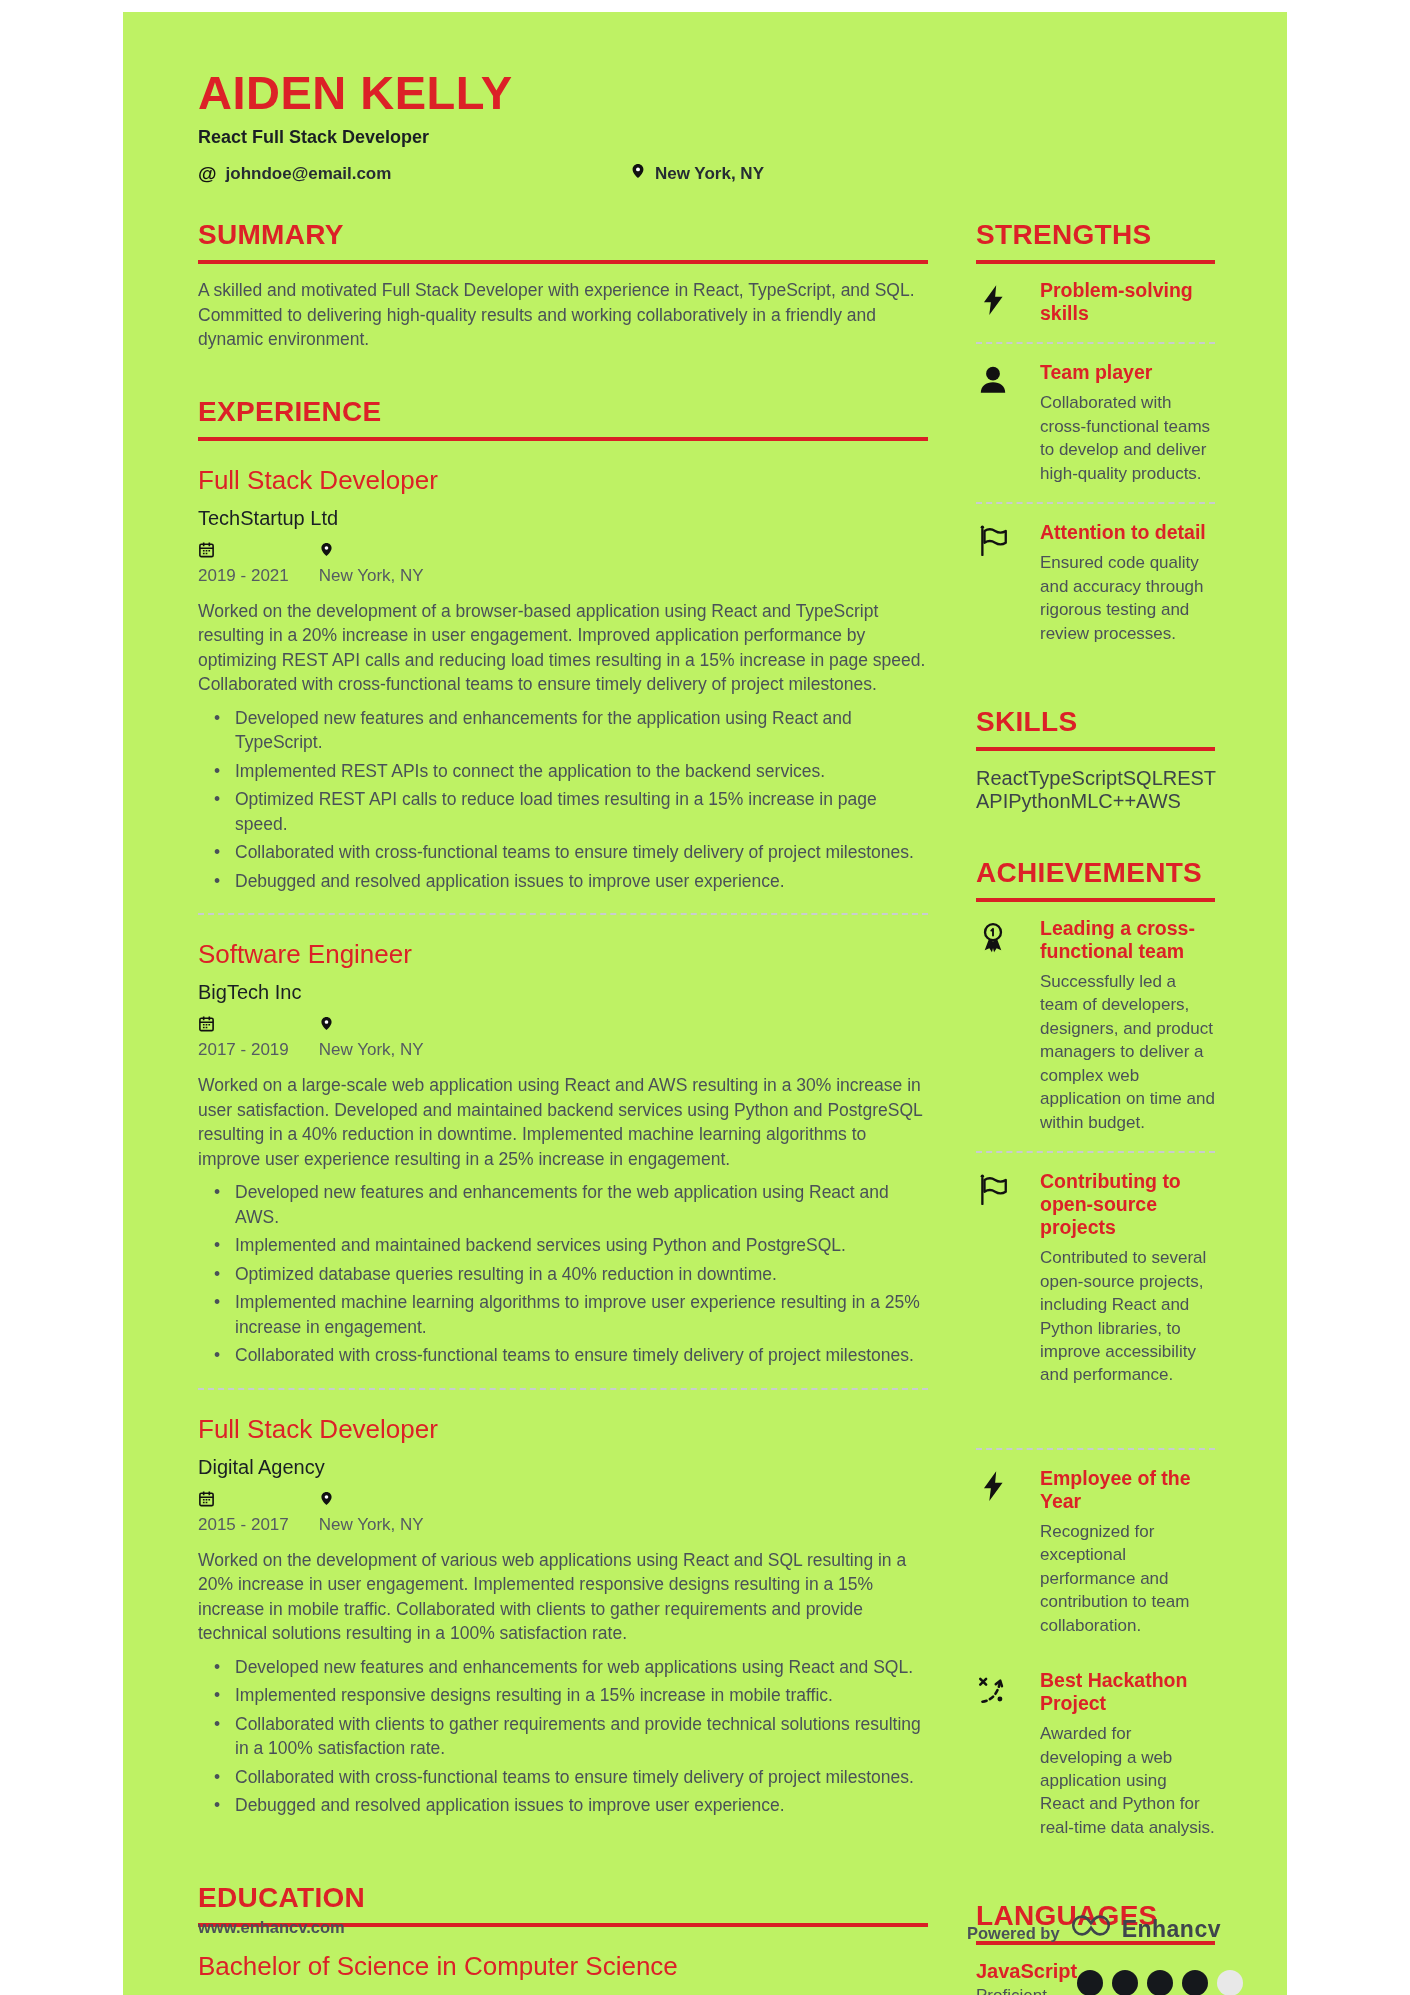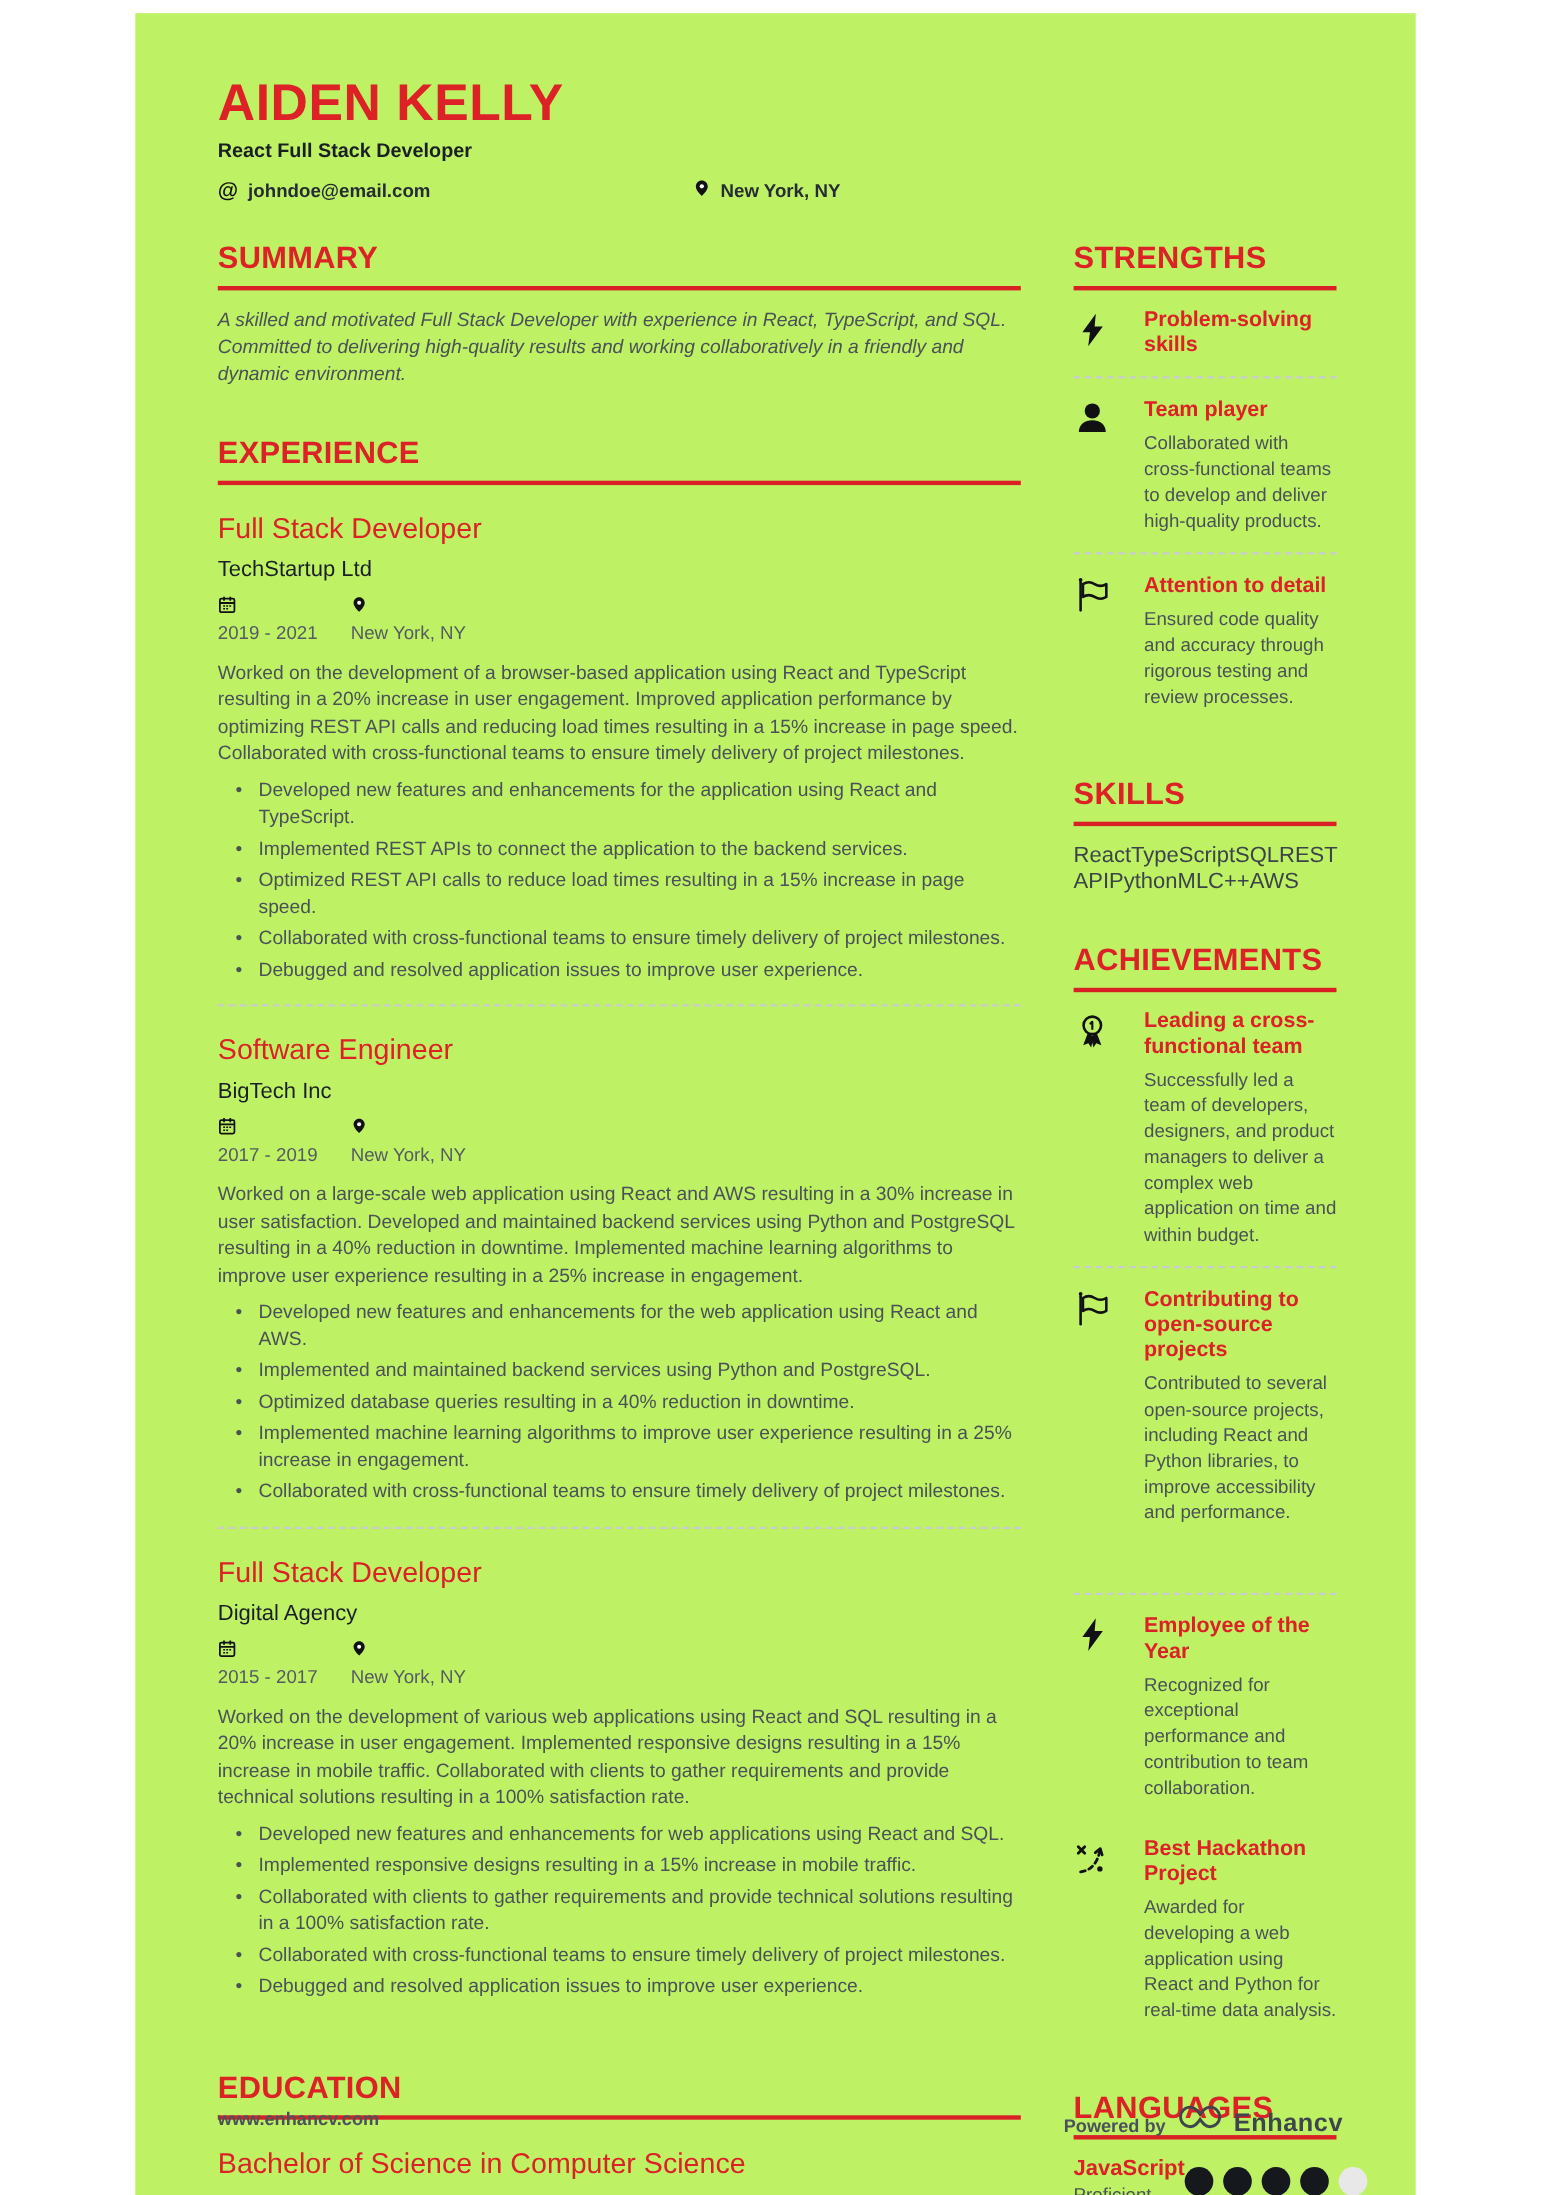--- a/index.html
+++ b/index.html
@@ -22,21 +22,21 @@
   .contact-item{display:flex;align-items:center;gap:9px;font-size:17px;font-weight:700;color:#262c33;}
   .contact-item.email{width:432px;}
   .at-glyph{font-size:19px;font-weight:700;color:#111;}
   
   .columns{display:flex;padding:0 72px 0 75px;margin-top:34px;gap:48px;align-items:flex-start;}
   .col-left{width:730px;flex:none;}
   .col-right{flex:1;min-width:0;}
   .sec{margin-bottom:44px;}
   .sec-heading{font-size:28px;font-weight:800;color:var(--red);letter-spacing:.3px;
                padding-bottom:9px;border-bottom:4px solid var(--red-line);}
-  .para{font-size:17.5px;line-height:1.4;color:var(--body);margin-top:14px;font-style:italic;}
+  .para{font-size:17.5px;line-height:1.4;color:var(--body);margin-top:14px;}
   
   .job{padding:24px 0 20px;}
   .job.sep{border-top:2px dashed var(--dash);}
   .job-title{font-size:26px;color:var(--red);font-weight:500;}
   .job-company{font-size:20px;font-weight:400;color:var(--ink);margin-top:11px;}
   .job-meta{display:flex;gap:30px;margin-top:11px;align-items:center;font-size:17px;color:var(--muted);}
   .meta-item{display:flex;gap:8px;flex-direction:column;}
   .meta-item svg{display:block;}
   .job-desc{margin-top:13px;font-size:17.5px;line-height:1.4;color:var(--body);}
   ul.bullets{list-style:none;margin:9px 0 0;padding:0;}

